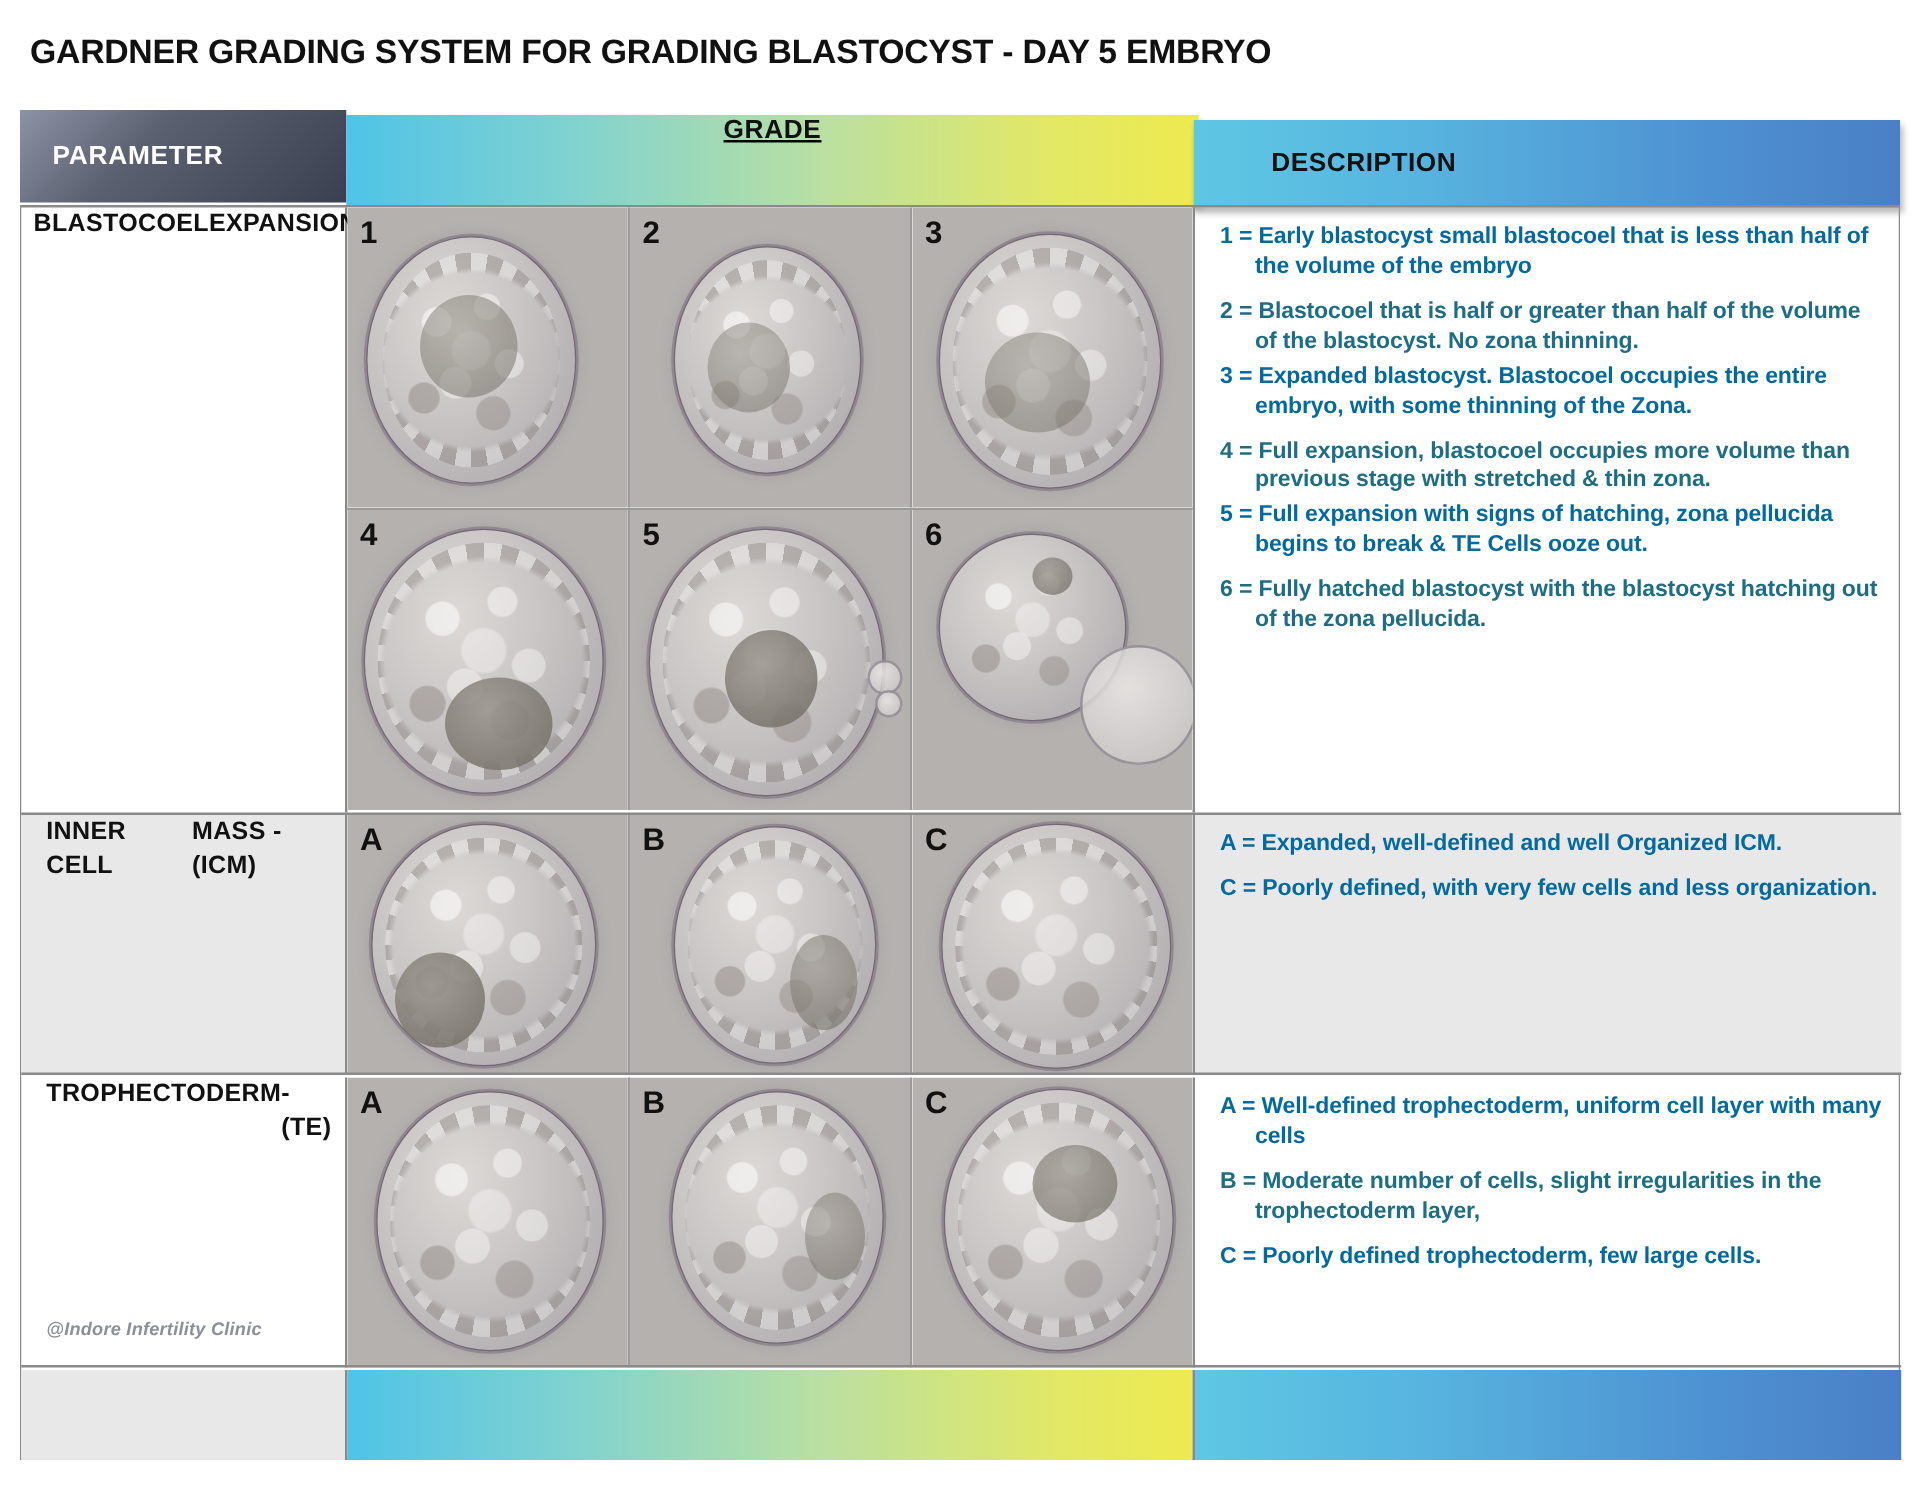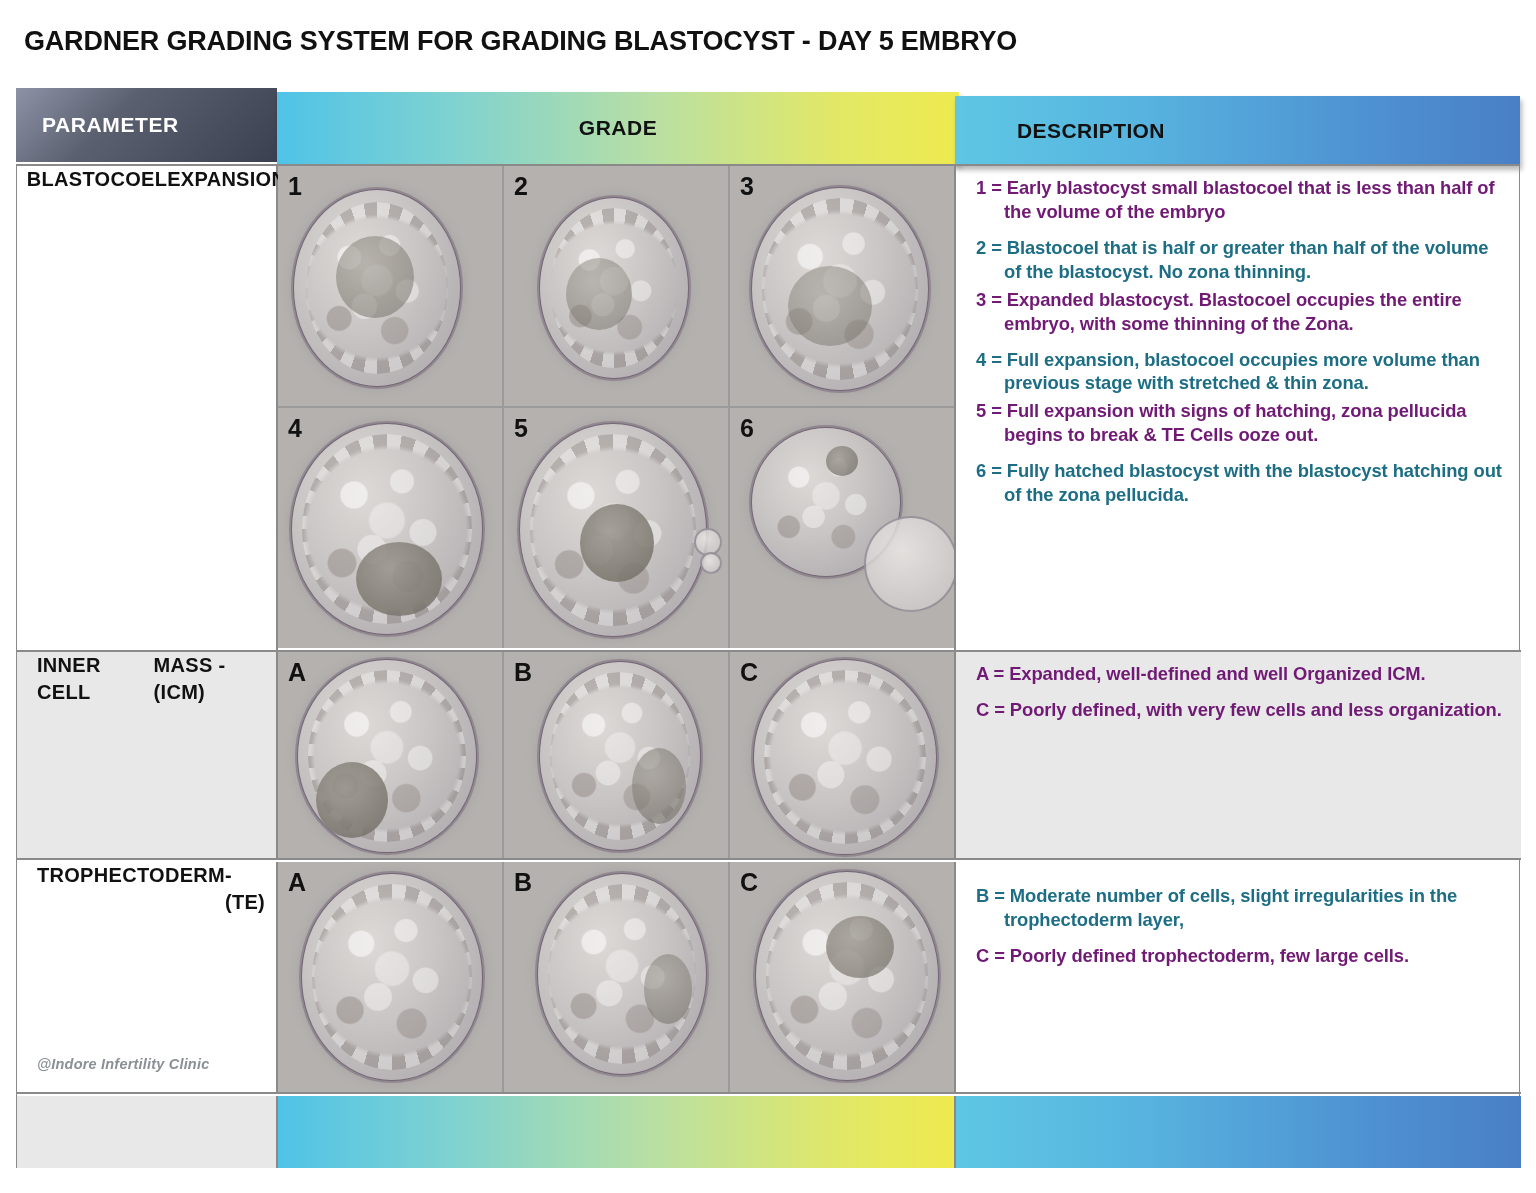--- a/index.html
+++ b/index.html
@@ -30,22 +30,23 @@
     background: linear-gradient(135deg, #8d93a6 0%, #5b6070 38%, #3b4050 100%);
     display: flex; align-items: center;
   }
   .hdr-param span {
     color: #ffffff; font-size: 21px; font-weight: bold; letter-spacing: .6px;
     padding-left: 26px;
   }
   .hdr-grade {
     position: absolute; left: 261px; top: 4px; width: 682px; height: 72px;
     background: linear-gradient(90deg, #4fc3e8 0%, #7fd2d0 26%, #b8dfa4 55%, #e2e866 82%, #eeea4f 100%);
-    display: flex; align-items: center; justify-content: center;
+    display: flex; align-items: flex-start; justify-content: center;
     box-shadow: 2px 4px 5px rgba(0,0,0,.28);
+    text-decoration: underline;
   }
   .hdr-grade span { font-size: 21px; font-weight: bold; color: #111; letter-spacing: .5px; }
   .hdr-desc {
     position: absolute; left: 939px; top: 8px; width: 565px; height: 70px;
     background: linear-gradient(90deg, #5ec7e4 0%, #57b4df 32%, #4e92d2 72%, #4a7fc6 100%);
     display: flex; align-items: center;
     box-shadow: 2px 4px 5px rgba(0,0,0,.28);
   }
   .hdr-desc span { font-size: 21px; font-weight: bold; color: #111; padding-left: 62px; letter-spacing: .4px; }
 
@@ -87,21 +88,21 @@
     background: #ffffff; overflow: hidden;
   }
   .imgcell:last-child { border-right: none; }
   .imgcell .tag {
     position: absolute; left: 10px; top: 6px; z-index: 5;
     font-size: 25px; font-weight: bold; color: #111;
   }
   .micro { position: absolute; inset: 0; background: #b4b1ae; }
 
   .cell-desc { flex: 1 1 auto; padding: 10px 14px 8px 14px; }
-  .dline { font-size: 18.4px; font-weight: bold; line-height: 1.3; color: #701a75;
+  .dline { font-size: 18.4px; font-weight: bold; line-height: 1.3; color: #0369a1;
            padding-left: 34px; text-indent: -28px; margin-bottom: 4px; letter-spacing: -.1px; }
   .dline.teal { color: #1d6e85; }
   .dline.gap  { margin-top: 12px; }
 
   
   .foot-param { width: 261px; flex: 0 0 261px; background: #e8e8e8; border-right: 2px solid #8a8a8a; }
   .foot-grade { width: 678px; flex: 0 0 678px;
     background: linear-gradient(90deg, #4fc3e8 0%, #7fd2d0 26%, #b8dfa4 55%, #e2e866 84%, #eeea4f 100%);
     border-right: 2px solid #8a8a8a; box-shadow: inset 0 0 0 0 transparent; }
   .foot-desc { flex: 1 1 auto;
@@ -307,20 +308,21 @@
               <div class="emb zona" style="left:26px;top:10px;width:182px;height:208px;"></div>
               <div class="cellring" style="left:36px;top:20px;width:162px;height:188px;"></div>
               <div class="mottle" style="left:46px;top:30px;width:142px;height:168px;"></div>
               <div class="icmblob" style="left:96px;top:54px;width:68px;height:62px;opacity:.7;"></div>
               <span class="tag">C</span>
             </div>
           </div>
         </div>
 
         <div class="cell-desc">
+          <div class="dline">A = Well-defined trophectoderm, uniform cell layer with many cells</div>
           <div class="dline teal gap">B = Moderate number of cells, slight irregularities in the trophectoderm layer,</div>
           <div class="dline gap">C = Poorly defined trophectoderm, few large cells.</div>
         </div>
       </div>
 
       <div class="hline" style="top:926px;"></div>
 
       <div class="row row-foot">
         <div class="foot-param"></div>
         <div class="foot-grade"></div>

